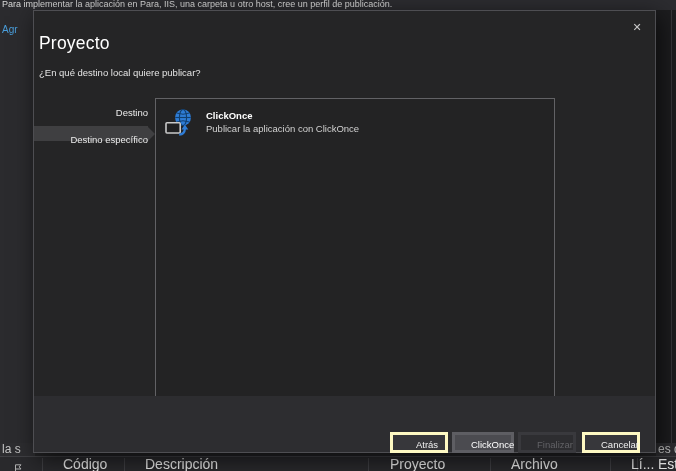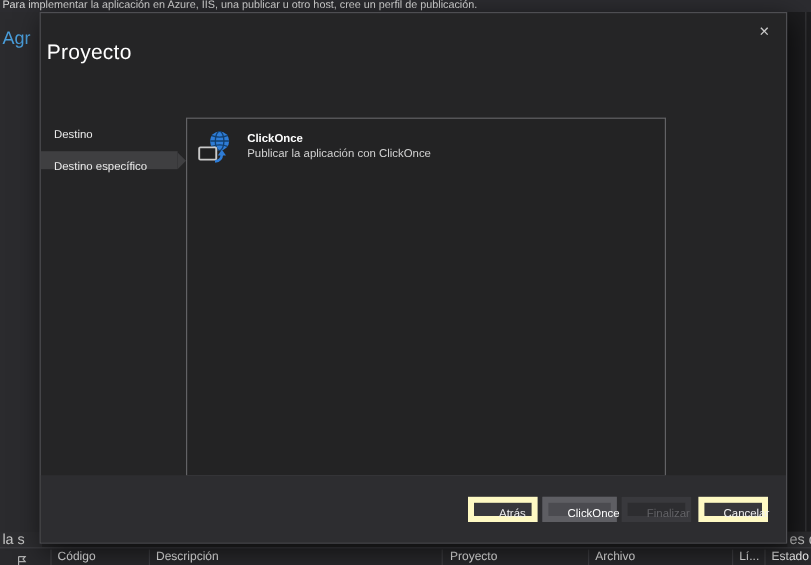--- a/index.html
+++ b/index.html
@@ -7,77 +7,77 @@
     position:relative;width:676px;height:471px;overflow:hidden;
     background:#232325;
     font-family:"Liberation Sans",sans-serif;
     -webkit-font-smoothing:antialiased;
   }
   
   .bg-left{position:absolute;left:0;top:0;width:33px;height:471px;background:#2b2b2e;}
   .bg-right{position:absolute;left:656px;top:0;width:20px;height:471px;background:#1d1d1f;}
   .bg-top{position:absolute;left:0;top:0;width:676px;height:10px;background:#2c2c30;overflow:hidden;}
   .bg-top span{position:absolute;left:2px;top:-1px;font-size:9px;line-height:11px;color:#d8d8d8;white-space:nowrap;}
-  .bg-link{position:absolute;left:2px;top:24px;font-size:15px;color:#4a9edb;white-space:nowrap;}
+  .bg-link{position:absolute;left:2px;top:24px;font-size:10px;color:#4a9edb;white-space:nowrap;}
   .strip-part{position:absolute;top:443px;height:13px;font-size:12px;line-height:13px;color:#c4c4c4;background:#2d2d30;white-space:nowrap;overflow:hidden;}
   .strip-left{left:0;width:33px;padding-left:2px;}
   .strip-right{left:656px;width:20px;padding-left:2px;}
   .vline-right{position:absolute;left:671px;top:10px;width:1px;height:433px;background:#37373a;}
   
   .errorbar{position:absolute;left:0;top:456px;width:676px;height:15px;background:#29292c;border-top:1px solid #404044;box-sizing:border-box;}
-  .errorbar .col-label{position:absolute;top:1px;font-size:10px;line-height:13px;color:#ececec;white-space:nowrap;}
+  .errorbar .col-label{position:absolute;top:1px;font-size:14px;line-height:13px;color:#ececec;white-space:nowrap;margin-left:15px;}
   .errorbar .col-sep{position:absolute;top:1px;width:1px;height:13px;background:#3f3f43;}
   .errorbar .flag{position:absolute;left:14px;top:3px;}
   
   .dialog{
     position:absolute;left:33px;top:10px;width:623px;height:443px;
     background:#252526;border:1px solid #4e4e52;box-sizing:border-box;
     box-shadow:4px 6px 22px rgba(0,0,0,.65);
   }
   .close-btn{position:absolute;right:9px;top:7px;width:18px;height:18px;color:#c9c9c9;
     font-size:11px;line-height:18px;text-align:center;cursor:default;}
   .dlg-title{position:absolute;left:5px;top:22px;font-size:17.5px;font-weight:300;color:#ffffff;letter-spacing:.2px;}
   .dlg-subtitle{position:absolute;left:5px;top:56px;font-size:9.5px;color:#e4e4e4;}
   
   .side-item{position:absolute;left:0;width:114px;height:26px;line-height:26px;
-    padding-left:11px;font-size:9.5px;color:#ececec;box-sizing:border-box;}
+    padding-left:11px;font-size:9.5px;color:#ececec;box-sizing:border-box;text-align:right;}
   .side-item.first{top:89px;}
   .side-item.selected{top:115px;height:15px;line-height:27px;background:#3f3f41;}
   .side-item.selected::after{content:'';position:absolute;left:100%;top:50%;margin-top:-7px;
     border-left:7px solid #3f3f41;border-top:7px solid transparent;border-bottom:7px solid transparent;}
   
   .panel{position:absolute;left:121px;top:87px;width:400px;height:299px;
     background:#232324;border:1px solid #626265;box-sizing:border-box;overflow:hidden;}
   .opt-row{position:relative;height:46px;display:flex;align-items:center;padding-left:9px;box-sizing:border-box;}
   .opt-row.selected{height:43px;background:#3e3e42;border-top:1px solid #1c1c1d;}
   .opt-icon{flex:none;width:27px;margin-right:14px;display:flex;align-items:center;}
   .opt-title{font-size:9.5px;font-weight:bold;color:#ffffff;margin-bottom:2px;}
   .opt-desc{font-size:9.5px;color:#d2d2d2;}
   
   .footer{position:absolute;left:0;right:0;bottom:0;height:56px;background:#2d2d30;}
-  .btn{position:absolute;top:18px;height:21px;box-sizing:border-box;background:#37373b;
-    border:5px solid #fef9c3;color:#f0f0f0;font-size:9.5px;line-height:19px;text-align:center;cursor:default;padding-left:16px;}
+  .btn{position:absolute;top:36px;height:21px;box-sizing:border-box;background:#37373b;
+    border:3px solid #fef9c3;color:#f0f0f0;font-size:9.5px;line-height:19px;text-align:center;cursor:default;padding-left:16px;}
   .btn.default{background:#4b4b50;border-color:#5e5e63;color:#ffffff;}
   .btn.disabled{background:#2d2d30;border-color:#39393d;color:#626266;text-align:center;}
   .btn-back{left:356px;width:58px;}
   .btn-next{left:418px;width:62px;}
   .btn-finish{left:484px;width:58px;}
   .btn-cancel{left:548px;width:58px;}
 </style>
 </head>
 <body>
 
 <div id="root">
 
   <div class="bg-left"></div>
   <div class="bg-right"></div>
   <div class="vline-right"></div>
 
   <div class="bg-top">
-    <span>Para implementar la aplicación en Azure, IIS, una publicar u otro host, cree un perfil de publicación.</span>
+    <span>Para implementar la aplicación en Para, IIS, una carpeta u otro host, cree un perfil de publicación.</span>
   </div>
   <a class="bg-link">Agr</a>
 
   <div class="strip-part strip-left">la s</div>
   <div class="strip-part strip-right">es de</div>
 
   <div class="errorbar">
     <span class="flag">
       <svg width="8" height="10" viewBox="0 0 8 10">
           <path d="M1.5 0.8 V9 M1.5 0.8 H7 L5.2 2.9 7 5 H1.5" stroke="#b0b0b0" stroke-width="1" fill="none"></path>
@@ -95,20 +95,21 @@
     <span class="col-label" style="left:496px">Archivo</span>
     <span class="col-label" style="left:616px">Lí...</span>
     <span class="col-label" style="left:643px">Estado s</span>
   </div>
 
   <div class="dialog">
 
     <div class="close-btn">✕</div>
 
     <div class="dlg-title">Proyecto</div>
+    <div class="dlg-subtitle">¿En qué destino local quiere publicar?</div>
 
     <div class="side-item first">Destino</div>
     <div class="side-item selected">Destino específico</div>
 
     <div class="panel">
 
       <div class="opt-row">
         <span class="opt-icon">
           <svg width="27" height="27" viewBox="0 0 27 27">
             <circle cx="18" cy="8.5" r="8" fill="#2e7cd6"></circle>

